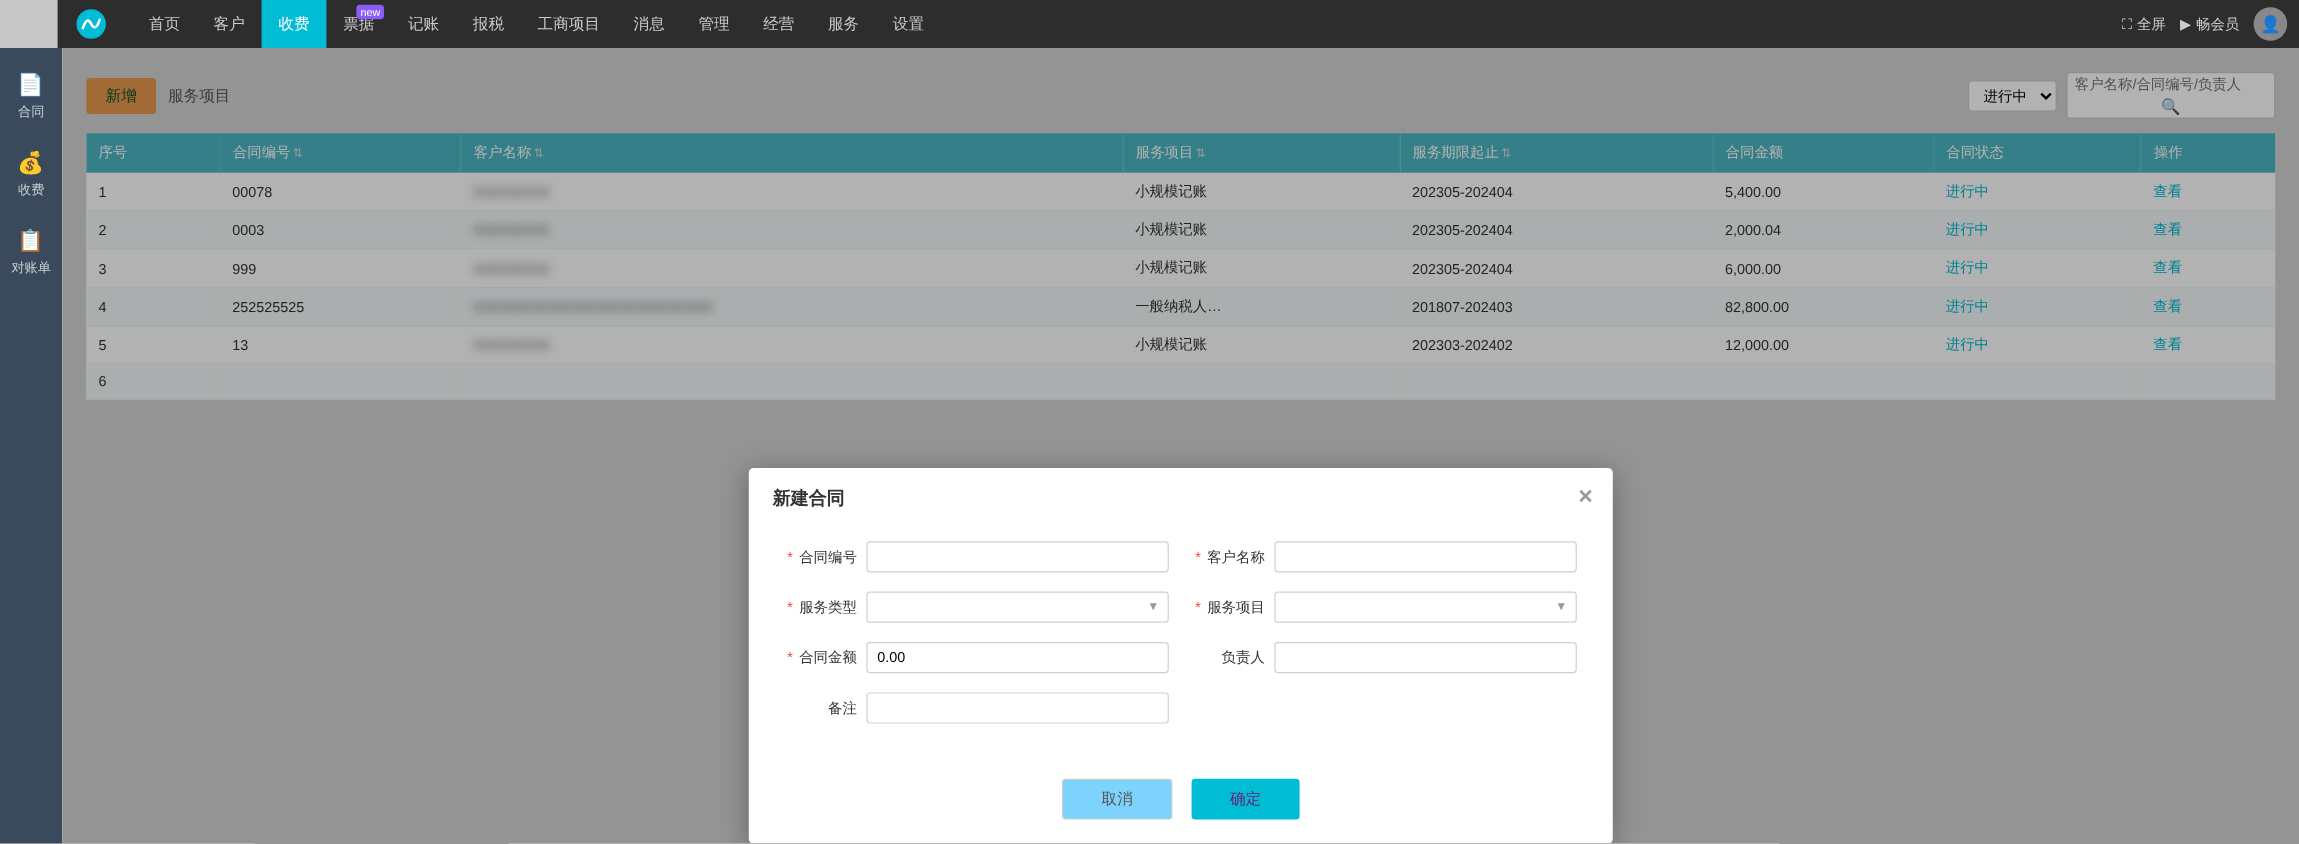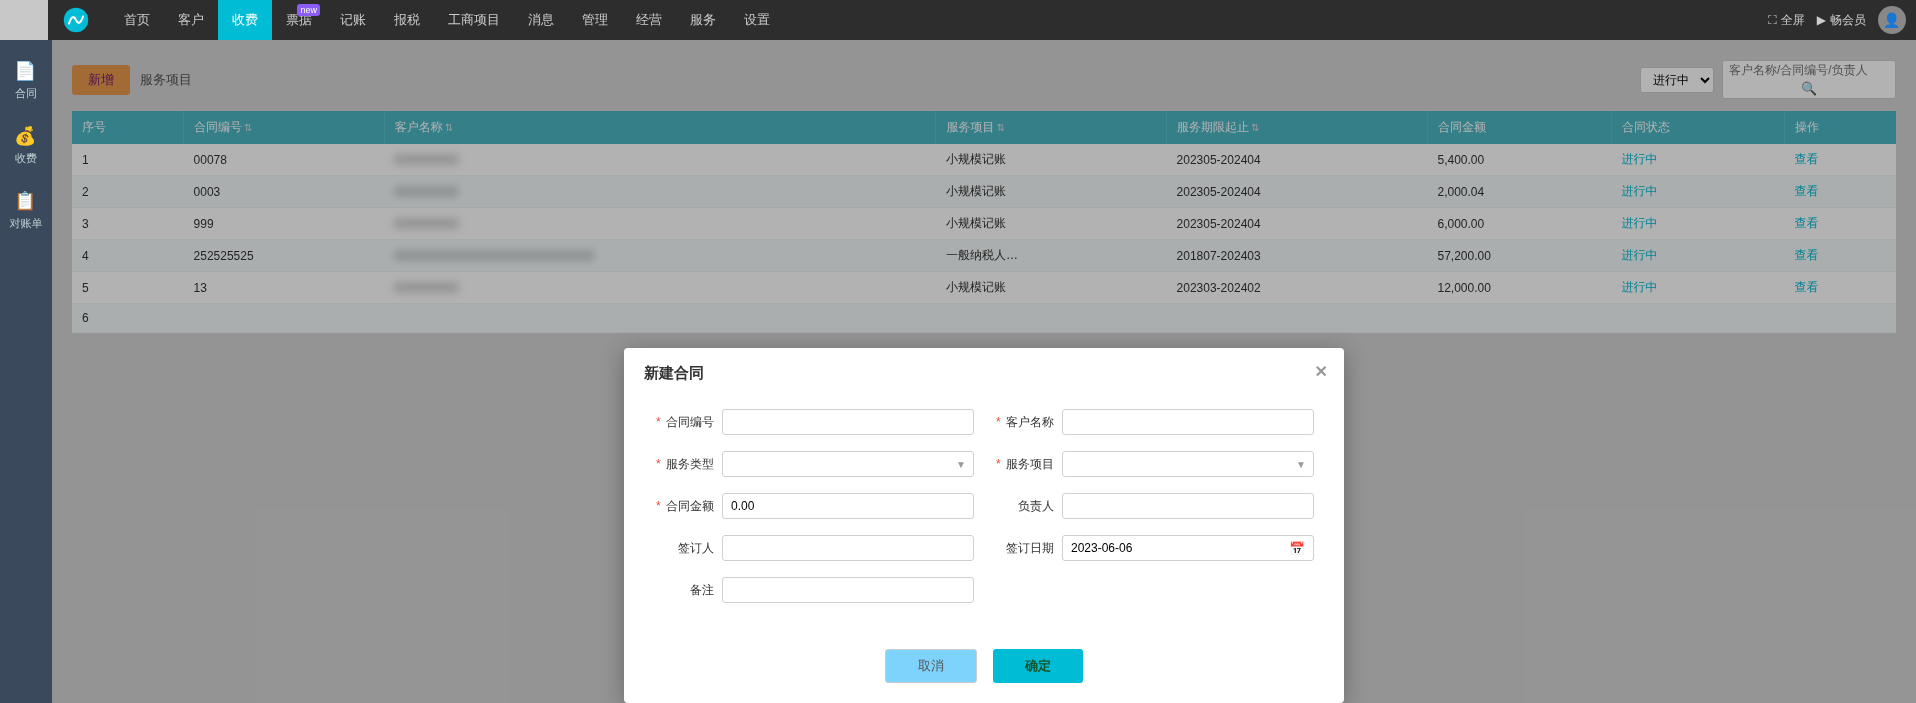--- a/index.html
+++ b/index.html
@@ -50,21 +50,21 @@
     }
     .sidebar-item .icon-box { font-size: 18px; }
     .sidebar-item span { font-size: 11px; color: #c0d0d0; }
 
     
     .content { flex: 1; background: #d5d5d5; overflow: auto; padding: 20px; position: relative; }
 
     
     .toolbar { display: flex; align-items: center; gap: 10px; margin-bottom: 12px; }
     .btn-new {
-      background: #e8994d; color: #701a75; border: none; padding: 6px 16px;
+      background: #e8994d; color: #14532d; border: none; padding: 6px 16px;
       border-radius: 3px; cursor: pointer; font-size: 13px;
     }
     .toolbar-title { font-size: 13px; color: #555; }
     .filter-select {
       margin-left: auto; padding: 4px 8px; border: 1px solid #ccc;
       border-radius: 3px; background: #fff; font-size: 12px; cursor: pointer;
     }
     .search-box {
       display: flex; align-items: center; border: 1px solid #ccc;
       background: #fff; border-radius: 3px; padding: 2px 6px; gap: 4px; flex-direction: column;
@@ -144,21 +144,21 @@
     .modal-footer {
       display: flex; justify-content: center; gap: 16px;
       padding: 10px 20px 20px;
     }
     .btn-cancel {
       padding: 7px 32px; border: 1px solid #ccc; border-radius: 3px;
       background: #7dd3fc; color: #555; font-size: 13px; cursor: pointer;
     }
     .btn-confirm {
       padding: 7px 32px; border: none; border-radius: 3px;
-      background: #00bcd4; color: #14532d; font-size: 13px; cursor: pointer; font-weight: bold;
+      background: #00bcd4; color: #701a75; font-size: 13px; cursor: pointer;
     }
     .blurred-text {
       filter: blur(4px); color: #555; font-size: 12px;
     }
   </style>
 </head>
 <body>
 
 <div class="top-nav">
   <div class="logo">
@@ -275,21 +275,21 @@
     <td>6,000.00</td>
     <td><span class="status-badge">进行中</span></td>
     <td><span class="action-link">查看</span></td>
   </tr>
           <tr>
     <td>4</td>
     <td>252525525</td>
     <td><span class="blurred-text">XXXXXXXXXXXXXXXXXXXXXXXXX</span></td>
     <td>一般纳税人…</td>
     <td>201807-202403</td>
-    <td>57,200.00</td>
+    <td>82,800.00</td>
     <td><span class="status-badge">进行中</span></td>
     <td><span class="action-link">查看</span></td>
   </tr>
           <tr>
     <td>5</td>
     <td>13</td>
     <td><span class="blurred-text">XXXXXXXX</span></td>
     <td>小规模记账</td>
     <td>202303-202402</td>
     <td>12,000.00</td>
@@ -370,37 +370,20 @@
               <input type="text" class="form-input" value="0.00" style="">
             </div>
             <div class="form-field">
               <label class="form-label">
                 <span>负责人</span>
               </label>
               <input type="text" class="form-input" style="">
             </div>
           </div>
 
-          <div class="form-row">
-            <div class="form-field">
-              <label class="form-label">
-                <span>签订人</span>
-              </label>
-              <input type="text" class="form-input" style="">
-            </div>
-            <div class="form-field">
-              <label class="form-label">
-                <span>签订日期</span>
-              </label>
-              <div class="date-input-wrapper">
-                <input type="text" value="2023-06-06" style="">
-                <span class="date-icon">📅</span>
-              </div>
-            </div>
-          </div>
 
           <div class="form-row">
             <div class="form-field" style="flex:1;">
               <label class="form-label">
                 <span>备注</span>
               </label>
               <input type="text" class="form-input" style="flex: 1 1 0%;">
             </div>
             <div style="flex:1;"></div>
           </div>

